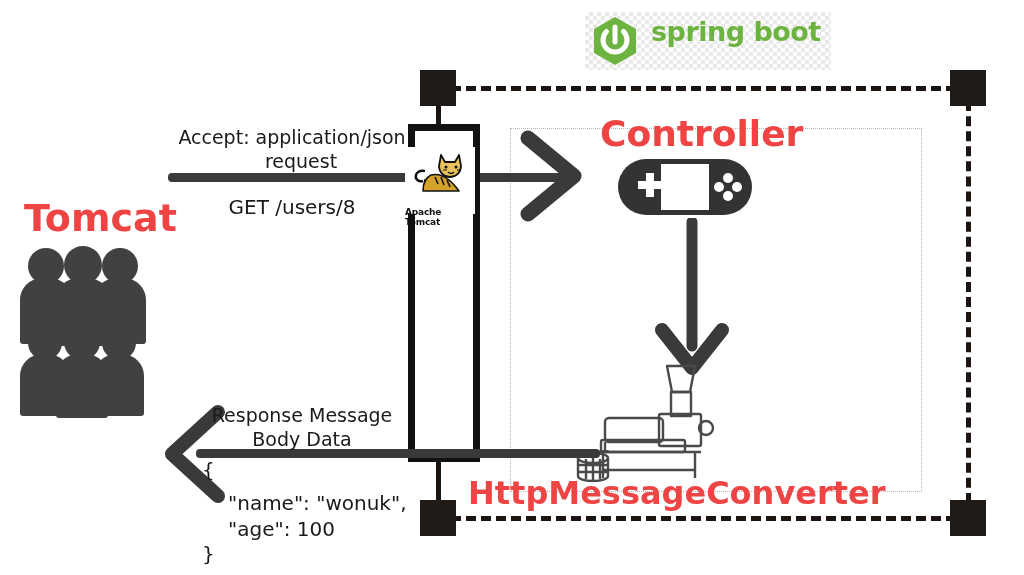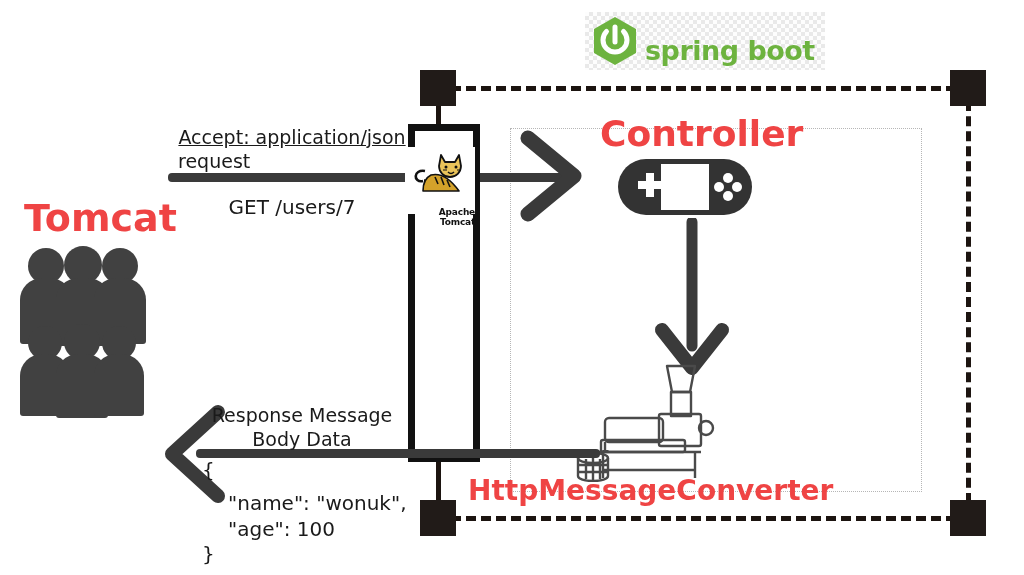--- a/index.html
+++ b/index.html
@@ -13,39 +13,39 @@
   .frame-line{position:absolute;background:transparent;}
   .frame-h{border-top:5px dashed #1c1410;}
   .frame-v{border-left:5px dashed #1c1410;}
   .corner{position:absolute;width:36px;height:36px;background:#211b18;}
 
   
   .dotrect{position:absolute;border:1.5px dotted #b6b6b6;}
 
   
   .tomcat-box{position:absolute;background:#ffffff;border:7px solid #111111;}
-  .tomcat-logo{position:absolute;background:#ffffff;text-align:right;}
+  .tomcat-logo{position:absolute;background:#ffffff;text-align:left;}
   .tomcat-cap{font-size:9px;font-weight:700;color:#111;letter-spacing:-.2px;
               font-family:"DejaVu Sans","Liberation Sans",sans-serif;line-height:10px;}
 
   
   .hline{position:absolute;background:#3a3a3a;border-radius:4px;}
   .stub{position:absolute;background:#1c1410;}
 
   
   .lbl{position:absolute;color:#1a1a1a;line-height:1.18;white-space:pre;}
   .ttl{position:absolute;font-weight:700;color:#ef4444;white-space:nowrap;}
 
   
   .person{position:absolute;}
   .p-head{position:absolute;border-radius:50%;background:#414141;}
   .p-body{position:absolute;background:#414141;border-radius:22px 22px 3px 3px;}
 
   
-  .sb-wrap{position:absolute;display:flex;align-items:flex-end;gap:6px;
+  .sb-wrap{position:absolute;display:flex;align-items:flex-start;gap:12px;
            background:
              linear-gradient(45deg,#e9e9e9 25%,transparent 25%,transparent 75%,#e9e9e9 75%),
              linear-gradient(45deg,#e9e9e9 25%,transparent 25%,transparent 75%,#e9e9e9 75%),
              #fdfdfd;
            background-size:8px 8px;background-position:0 0,4px 4px;
            padding:4px 10px 4px 6px;}
   .sb-text{font-size:27px;font-weight:700;color:#6db33f;letter-spacing:-.5px;
            font-family:"DejaVu Sans","Liberation Sans",sans-serif;}
 </style>
 </head>
@@ -110,23 +110,23 @@
   </div>
 
   <div class="hline" style="left:168px;top:173px;width:404px;height:9px;"></div>
 
   <div class="abs" style="left:518px;top:128px;">
     <svg width="72" height="96" viewBox="0 0 72 96" aria-hidden="true">
       <polyline points="10,10 56,48 10,86" fill="none" stroke="#3a3a3a" stroke-width="15" stroke-linecap="round" stroke-linejoin="round"></polyline>
     </svg>
   </div>
 
-  <div class="lbl nosel" style="left:178px;top:126px;width:228px;text-align:center;font-size:19px;text-decoration:underline;">Accept: application/json</div>
-  <div class="lbl nosel" style="left:178px;top:150px;width:228px;font-size:19px;">request</div>
-  <div class="lbl nosel" style="left:178px;top:196px;width:228px;text-align:center;font-size:20px;">GET /users/7</div>
+  <div class="lbl nosel" style="left:178px;top:126px;width:228px;text-align:center;font-size:19px;">Accept: application/json</div>
+  <div class="lbl nosel" style="left:187px;top:150px;width:228px;text-align:center;font-size:19px;">request</div>
+  <div class="lbl nosel" style="left:178px;top:196px;width:228px;text-align:center;font-size:20px;">GET /users/8</div>
 
   <div class="tomcat-box" style="left:408px;top:124px;width:58px;height:324px;"></div>
 
   <div class="tomcat-logo" style="left:405px;top:147px;width:70px;height:67px;">
     <svg width="70" height="56" viewBox="0 0 70 56" aria-hidden="true">
 
       <path d="M20,24 C8,22 8,36 18,34" fill="none" stroke="#111111" stroke-width="2.6"></path>
       <path d="M19,32 l7,4 l-7,3 z" fill="#111111"></path>
 
       <path d="M26,28 C34,26 44,30 54,44 L18,44 C18,38 20,31 26,28 Z" fill="#d4a22a" stroke="#111111" stroke-width="1.6" stroke-linejoin="round"></path>
@@ -186,21 +186,21 @@
         <path d="M27,88 a4,4 0 0 0 7,0 z" fill="#4a4a4a" stroke="none"></path>
 
         <ellipse cx="18" cy="96" rx="15" ry="5"></ellipse>
         <path d="M3,96 v18 a15,5 0 0 0 30,0 v-18"></path>
         <path d="M3,103 h30 M3,110 h30"></path>
         <path d="M11,97 v20 M18,96 v22 M25,97 v20"></path>
       </g>
     </svg>
   </div>
 
-  <div class="ttl nosel" style="left:468px;top:474px;font-size:28px;">HttpMessageConverter</div>
+  <div class="ttl nosel" style="left:468px;top:474px;font-size:32px;">HttpMessageConverter</div>
 
   <div class="hline" style="left:196px;top:449px;width:404px;height:9px;"></div>
 
   <div class="abs" style="left:160px;top:404px;">
     <svg width="70" height="100" viewBox="0 0 70 100" aria-hidden="true">
       <polyline points="58,8 12,50 58,92" fill="none" stroke="#3a3a3a" stroke-width="14" stroke-linecap="round" stroke-linejoin="round"></polyline>
     </svg>
   </div>
 
   <div class="lbl nosel" style="left:196px;top:428px;width:212px;text-align:center;font-size:19px;">Body Data</div>

